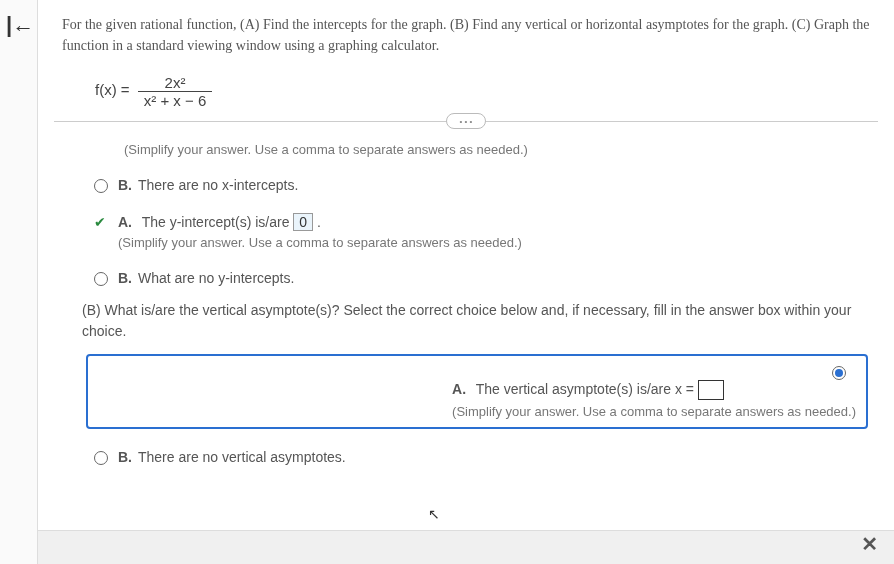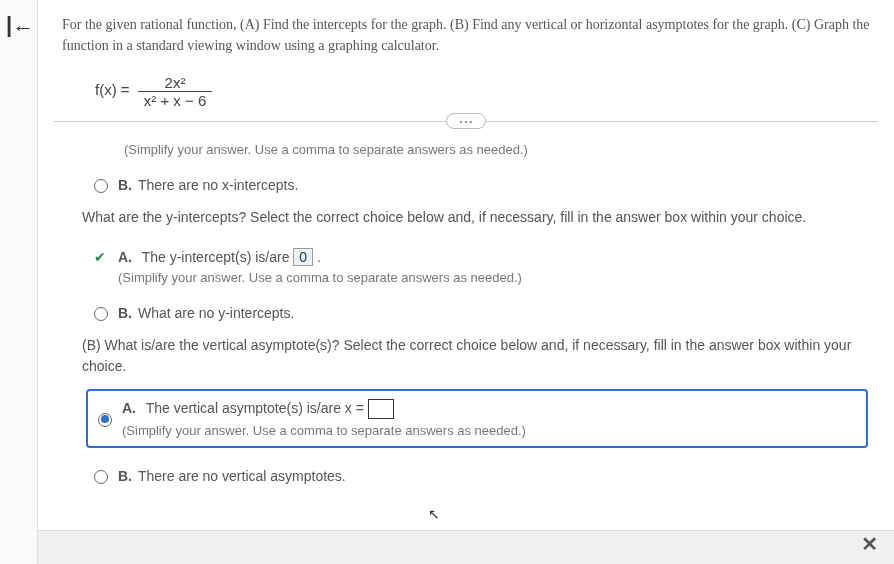--- a/index.html
+++ b/index.html
@@ -227,42 +227,41 @@
     <div class="divider-badge">• • •</div>
   </div>
 
   <div class="hint-text">(Simplify your answer. Use a comma to separate answers as needed.)</div>
 
   <div class="option-row">
     <span class="radio"></span>
     <span><span class="opt-label">B.</span><span>There are no x-intercepts.</span></span>
   </div>
 
-  <div class="question-text">What are the y-intercepts? Select the correct choice below and, if necessary, fill in the answer box within your choice.</div>
 
   <div class="option-row">
     <span class="radio checked"><span class="check-icon"></span></span>
     <span>
       <span class="opt-label">A.</span>
       <span>The y-intercept(s) is/are </span>
       <span class="filled-value">0</span>
       <span> .</span>
       <div class="sub-hint" style="margin-left:0;">(Simplify your answer. Use a comma to separate answers as needed.)</div>
     </span>
   </div>
 
   <div class="option-row">
     <span class="radio"></span>
     <span><span class="opt-label">B.</span><span>What are no y-intercepts.</span></span>
   </div>
 
   <div class="question-text">(B) What is/are the vertical asymptote(s)? Select the correct choice below and, if necessary, fill in the answer box within your choice.</div>
 
   <div class="selected-box">
-    <div style="display:flex;align-items:center;">
+    <div style="display:flex;align-items:flex-end;flex-direction:column;">
       <span class="radio selected"></span>
       <span style="font-size:14px;color:#555;">
         <span class="opt-label">A.</span>
         <span>The vertical asymptote(s) is/are x = </span>
         <span class="input-box"></span>
         <div class="sub-hint" style="margin-left:0;">(Simplify your answer. Use a comma to separate answers as needed.)</div>
       </span>
     </div>
   </div>
 

